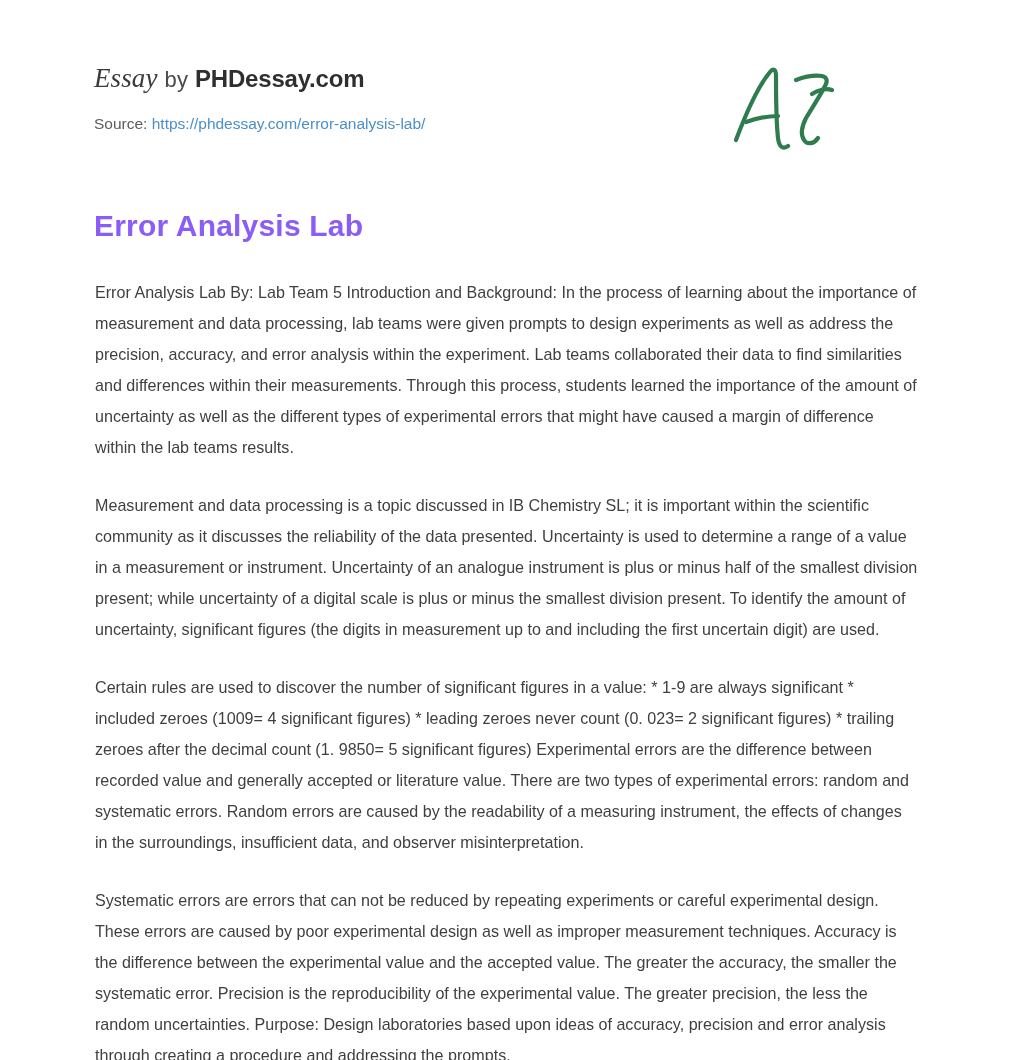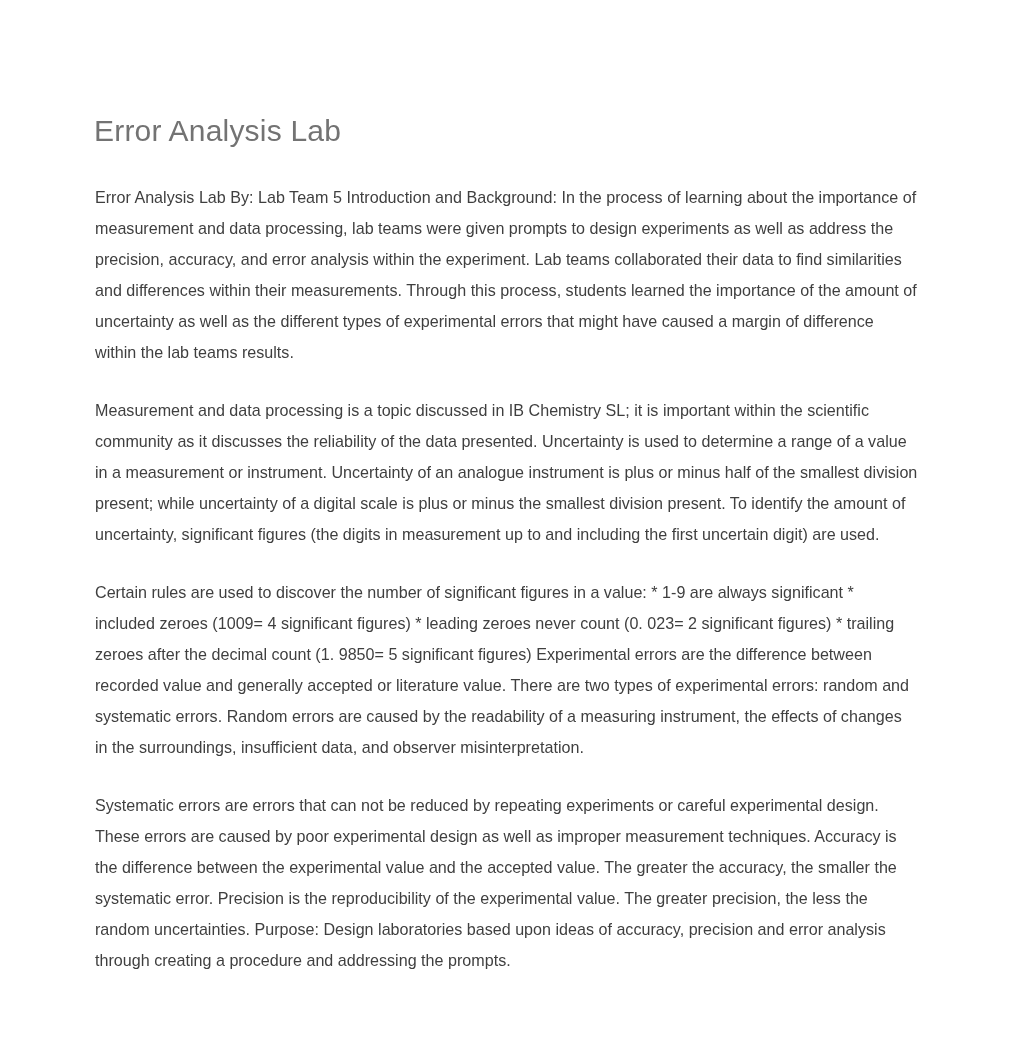--- a/index.html
+++ b/index.html
@@ -64,24 +64,24 @@
     position: absolute;
     top: 60px;
     right: 84px;
     width: 120px;
     height: 100px;
   }
   .logo svg {
     display: block;
   }
   .title {
-    margin-top: 114px;
+    margin-top: 76px;
     font-size: 30px;
-    font-weight: normal;
-    color: #737373;
+    font-weight: bold;
+    color: #8b5cf6;
     letter-spacing: 0.2px;
   }
   .article {
     margin-top: 34px;
     padding-left: 1px;
   }
   .article p {
     font-size: 16.1px;
     line-height: 31px;
     color: #3f3f3f;
@@ -91,20 +91,42 @@
   }
   .article p:last-child {
     margin-bottom: 0;
   }
 </style>
 </head>
 <body>
 
 <div class="page">
 
+  <div class="header">
+    <div class="brand-line">
+      <span class="brand-essay">Essay</span>
+      <span class="brand-by">by</span>
+      <span class="brand-name">PHDessay.com</span>
+    </div>
+    <div class="source-line">
+      <span class="source-label">Source:</span>
+      <a class="source-url" href="#">https://phdessay.com/error-analysis-lab/</a>
+    </div>
+
+    <div class="logo">
+      <svg width="120" height="100" viewBox="0 0 120 100" xmlns="http://www.w3.org/2000/svg">
+        <g fill="none" stroke="#2f7d4f" stroke-width="4.2" stroke-linecap="round" stroke-linejoin="round">
+          <path d="M10 80 C 22 48, 34 24, 44 12 C 47 8, 50 9, 50 16 C 50 34, 50 60, 52 78 C 53 86, 56 90, 62 86"></path>
+          <path d="M20 62 C 31 58, 42 56, 52 56"></path>
+          <path d="M70 20 C 78 17, 88 15, 96 16 C 101 17, 102 21, 99 26 C 94 36, 86 48, 80 58 C 76 66, 74 74, 78 80 C 81 85, 88 84, 92 78"></path>
+          <path d="M86 34 C 92 30, 100 28, 106 30"></path>
+        </g>
+      </svg>
+    </div>
+  </div>
 
   <h1 class="title">Error Analysis Lab</h1>
 
   <div class="article">
     <p>Error Analysis Lab By: Lab Team 5 Introduction and Background: In the process of learning about the importance of measurement and data processing, lab teams were given prompts to design experiments as well as address the precision, accuracy, and error analysis within the experiment. Lab teams collaborated their data to find similarities and differences within their measurements. Through this process, students learned the importance of the amount of uncertainty as well as the different types of experimental errors that might have caused a margin of difference within the lab teams results.</p>
     <p>Measurement and data processing is a topic discussed in IB Chemistry SL; it is important within the scientific community as it discusses the reliability of the data presented. Uncertainty is used to determine a range of a value in a measurement or instrument. Uncertainty of an analogue instrument is plus or minus half of the smallest division present; while uncertainty of a digital scale is plus or minus the smallest division present. To identify the amount of uncertainty, significant figures (the digits in measurement up to and including the first uncertain digit) are used.</p>
     <p>Certain rules are used to discover the number of significant figures in a value: * 1-9 are always significant * included zeroes (1009= 4 significant figures) * leading zeroes never count (0. 023= 2 significant figures) * trailing zeroes after the decimal count (1. 9850= 5 significant figures) Experimental errors are the difference between recorded value and generally accepted or literature value. There are two types of experimental errors: random and systematic errors. Random errors are caused by the readability of a measuring instrument, the effects of changes in the surroundings, insufficient data, and observer misinterpretation.</p>
     <p>Systematic errors are errors that can not be reduced by repeating experiments or careful experimental design. These errors are caused by poor experimental design as well as improper measurement techniques. Accuracy is the difference between the experimental value and the accepted value. The greater the accuracy, the smaller the systematic error. Precision is the reproducibility of the experimental value. The greater precision, the less the random uncertainties. Purpose: Design laboratories based upon ideas of accuracy, precision and error analysis through creating a procedure and addressing the prompts.</p>
 
   </div>

